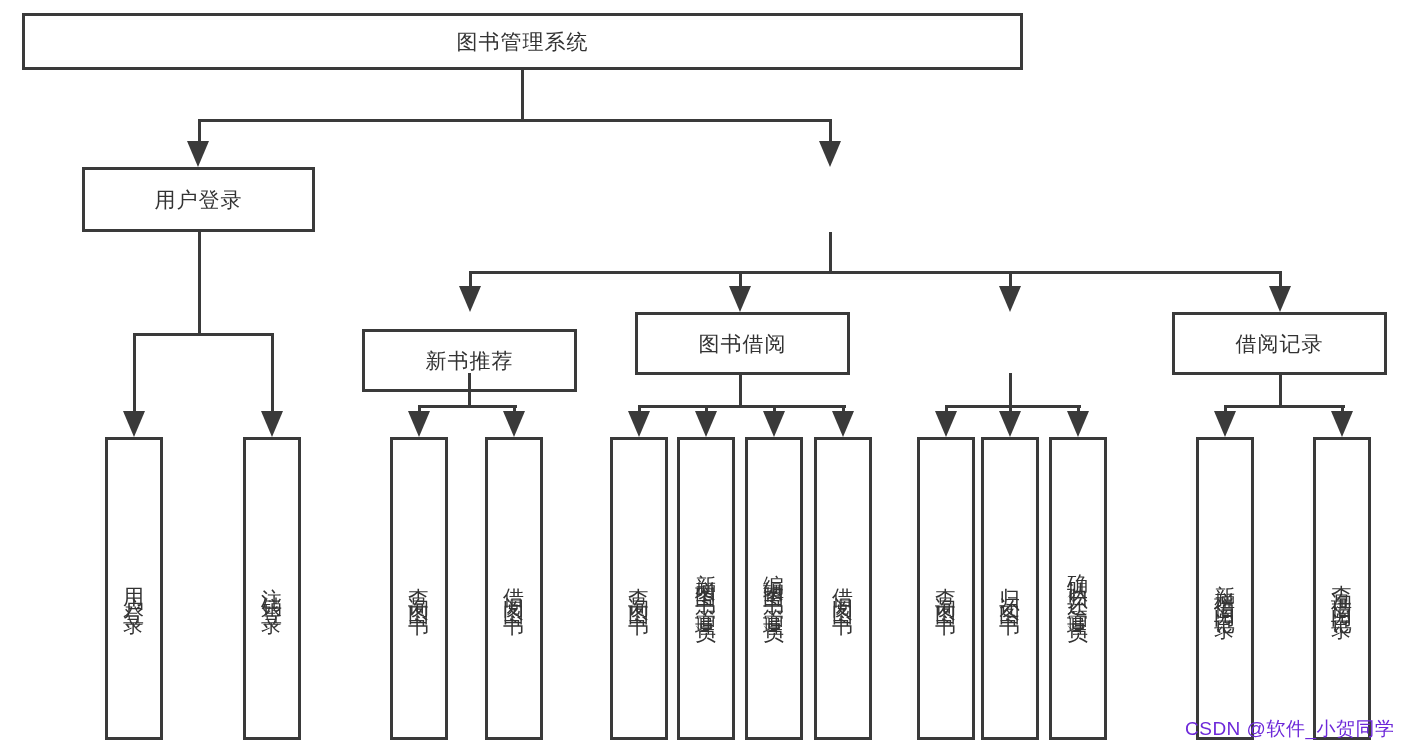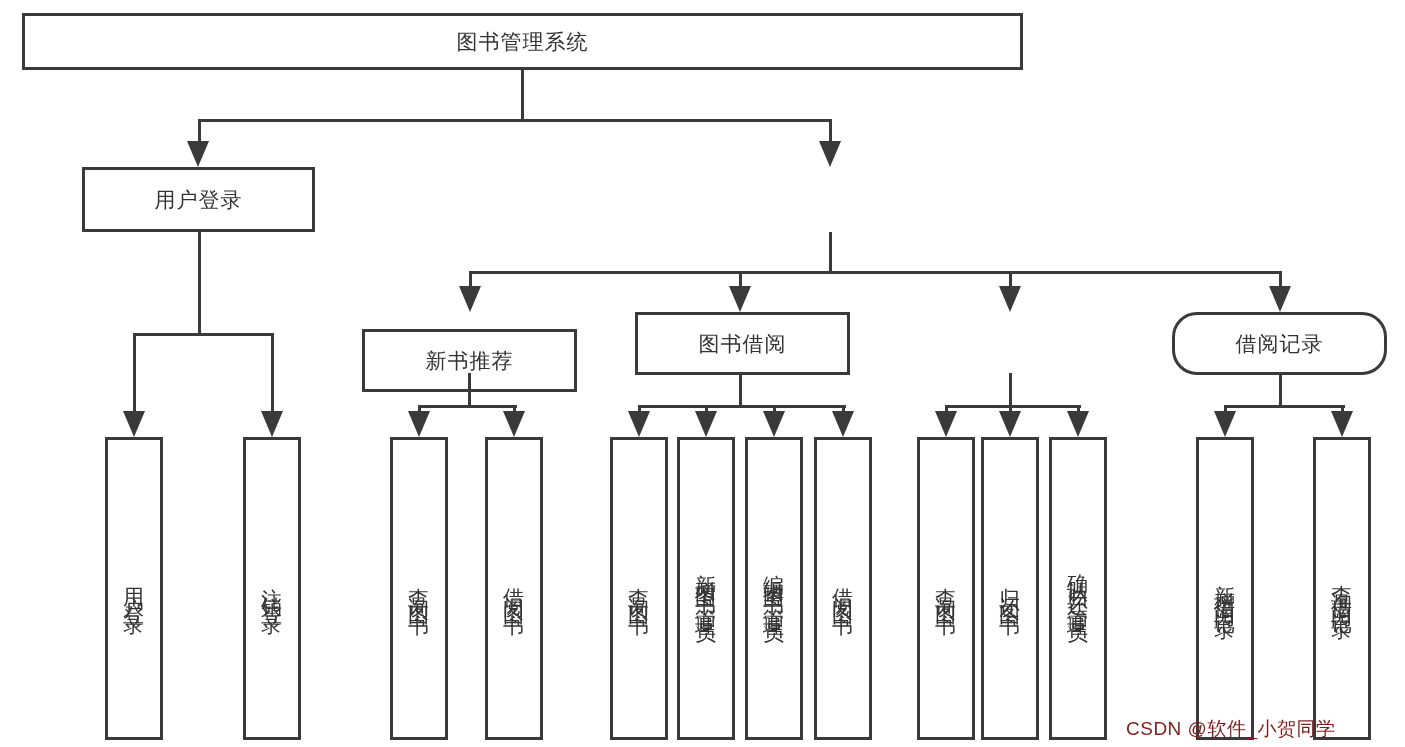--- a/index.html
+++ b/index.html
@@ -44,39 +44,39 @@
   .hl{position:absolute;height:3px;background:var(--line);}
   .vl{position:absolute;width:3px;background:var(--line);}
   .ar{
     position:absolute;width:0;height:0;
     border-left:11px solid transparent;
     border-right:11px solid transparent;
     border-top:26px solid var(--line);
   }
   .watermark{
     position:absolute;
-    left:1126px;top:716px;
+    left:1185px;top:716px;
     font-size:19px;
-    color:#7f1d1d;
+    color:#6d28d9;
     letter-spacing:0.5px;
     white-space:nowrap;
   }
 </style>
 </head>
 <body>
 
 <div id="canvas">
 
   <div class="node" style="left:22px;top:13px;width:1001px;height:57px;">图书管理系统</div>
 
   <div class="node" style="left:82px;top:167px;width:233px;height:65px;">用户登录</div>
 
   <div class="node" style="left:362px;top:329px;width:215px;height:63px;">新书推荐</div>
   <div class="node" style="left:635px;top:312px;width:215px;height:63px;">图书借阅</div>
-  <div class="node" style="left:1172px;top:312px;width:215px;height:63px;border-radius:25px;">借阅记录</div>
+  <div class="node" style="left:1172px;top:312px;width:215px;height:63px;">借阅记录</div>
 
   <div class="leaf" style="left:105px;top:437px;width:58px;height:303px;">
       <span>用户登录</span>
     </div>
   <div class="leaf" style="left:243px;top:437px;width:58px;height:303px;">
       <span>注销登录</span>
     </div>
 
   <div class="leaf" style="left:390px;top:437px;width:58px;height:303px;">
       <span>查询图书</span>

